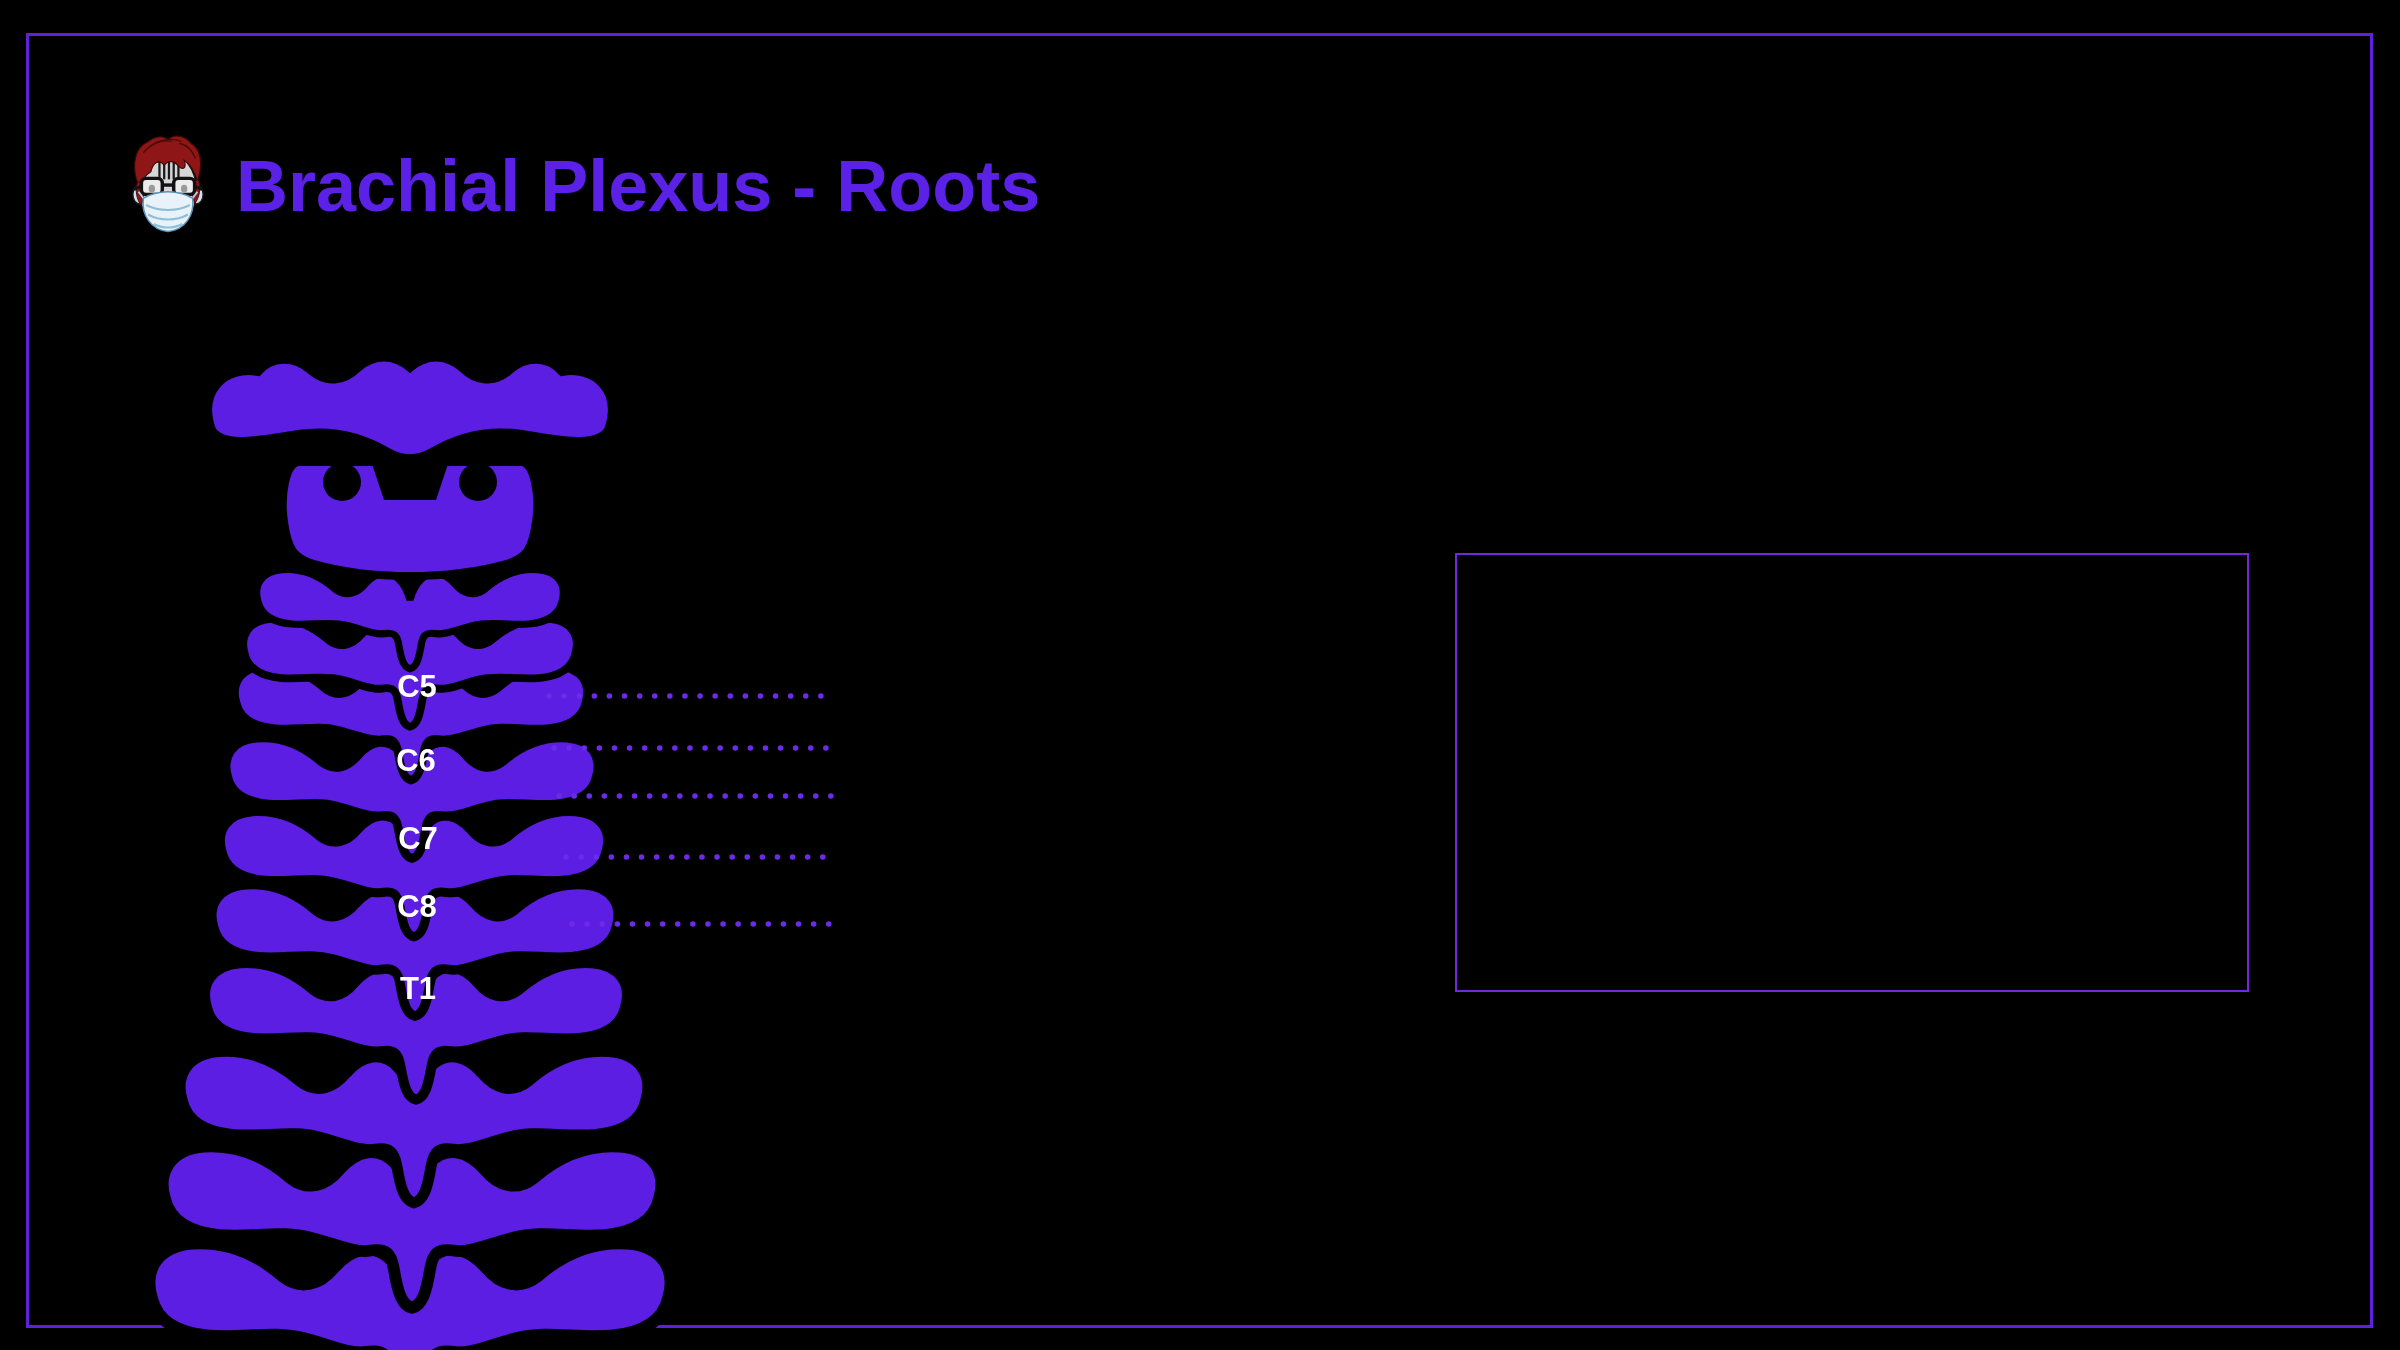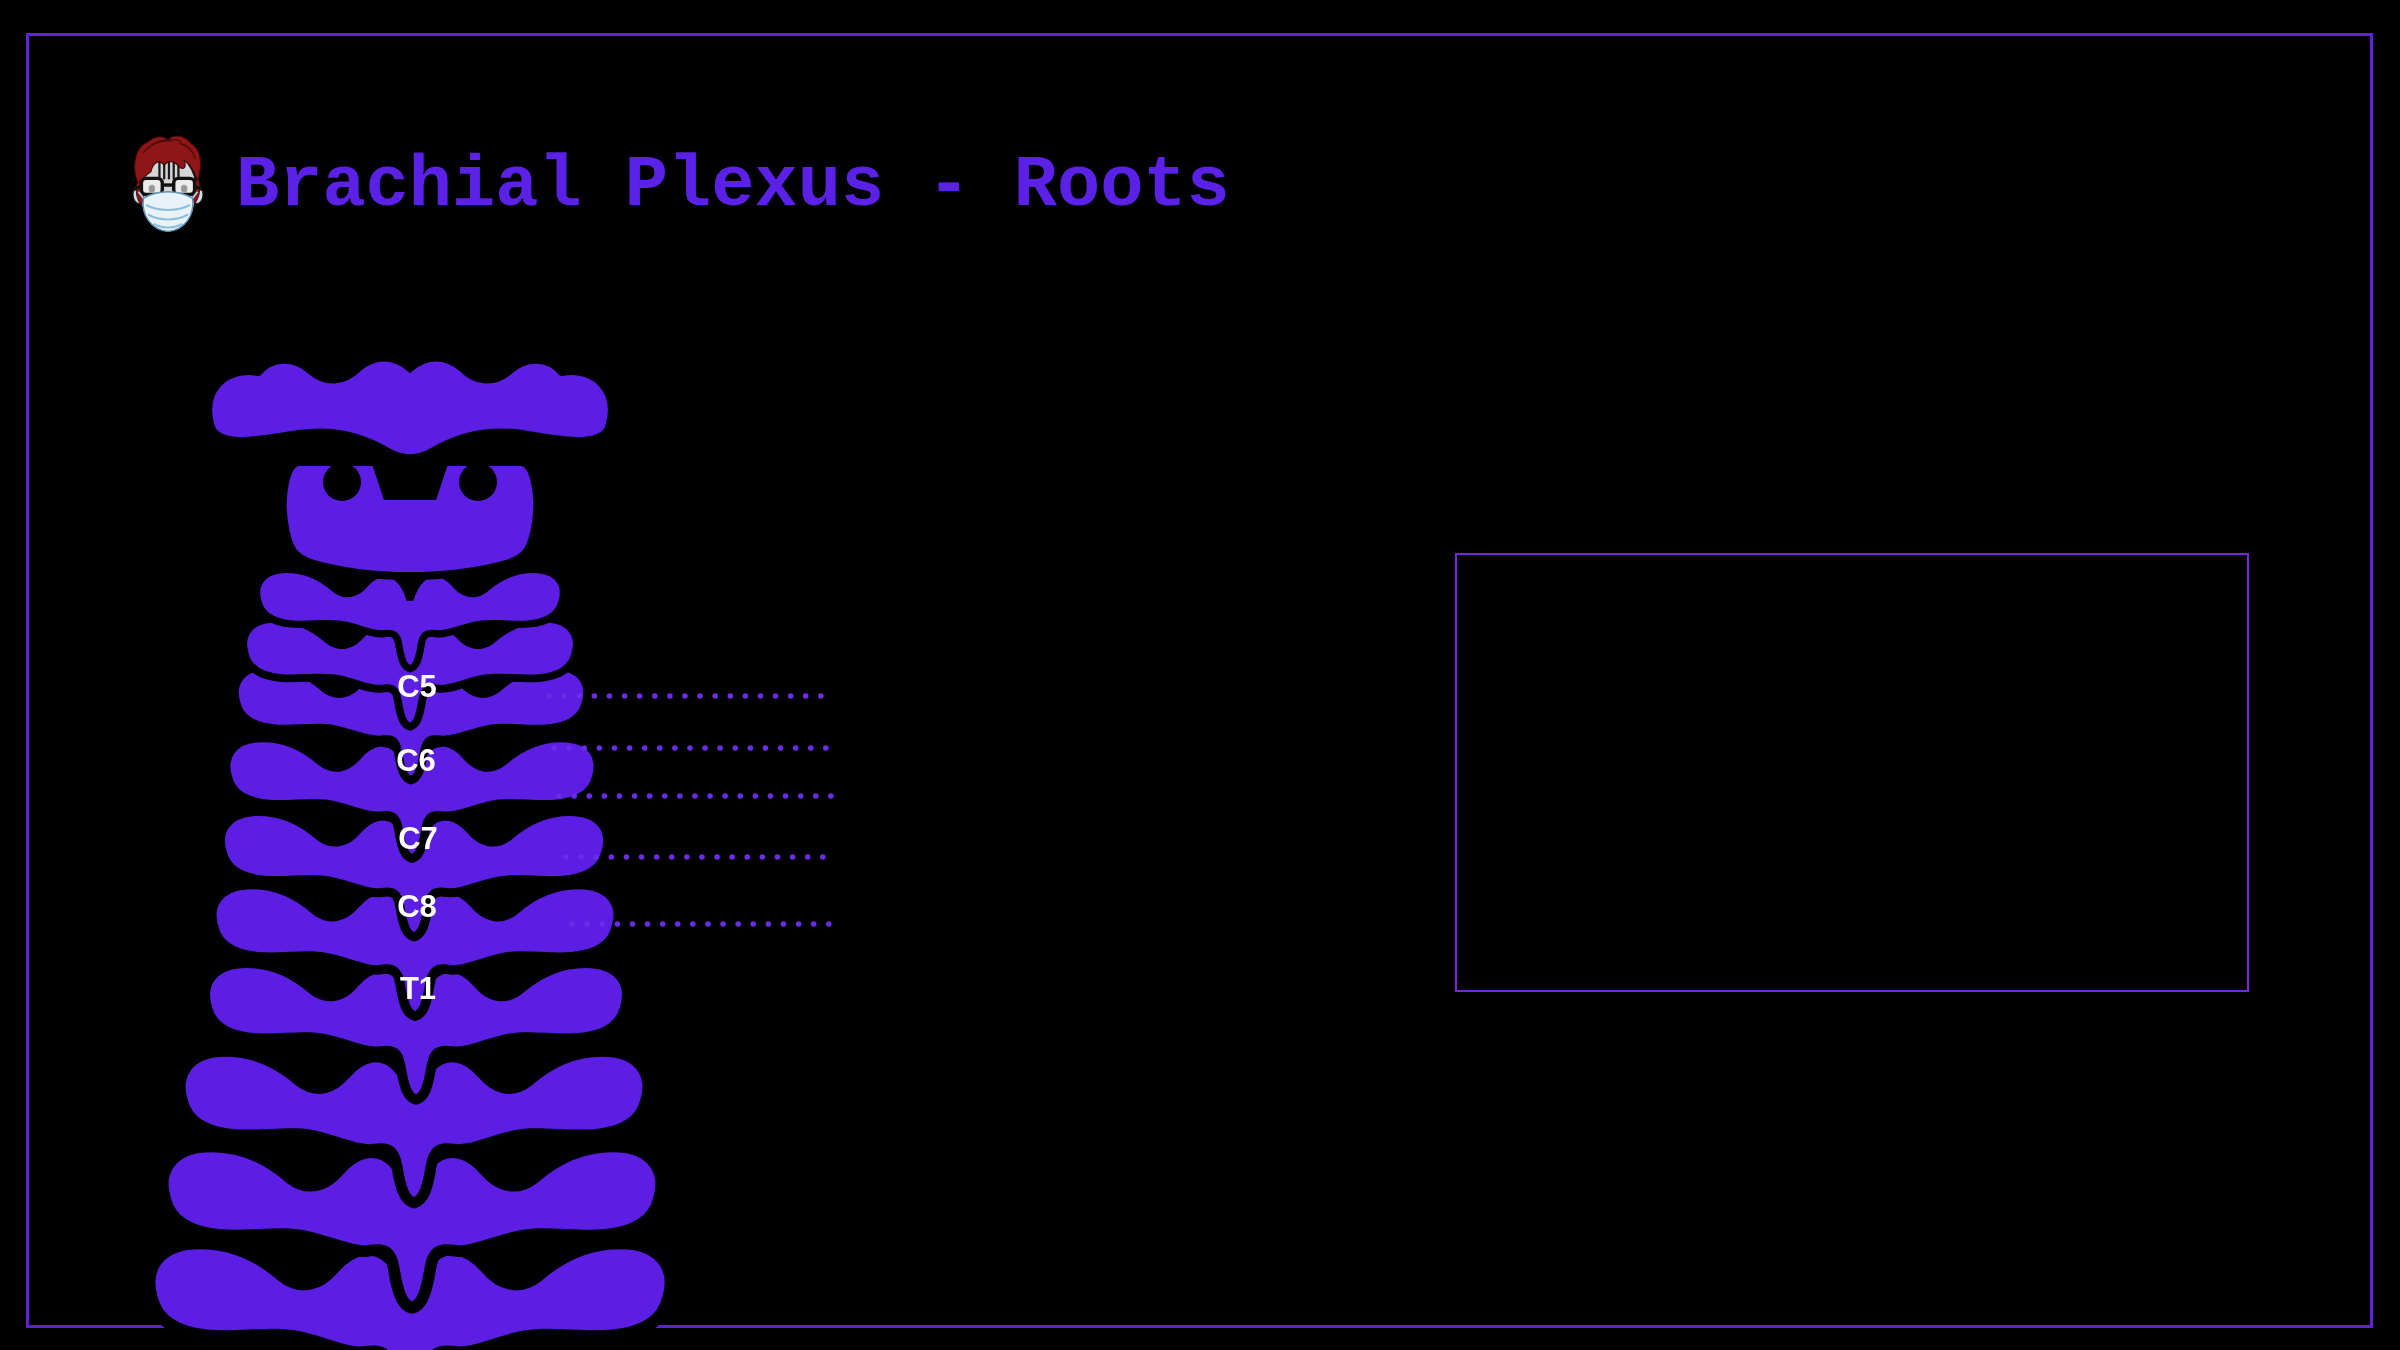--- a/index.html
+++ b/index.html
@@ -14,21 +14,20 @@
     position:absolute;
     left:26px;top:33px;
     width:2341px;height:1289px;
     border:3px solid #5e21dc;
   }
   .header{
     position:absolute;
     left:130px;top:133px;
     display:flex;align-items:center;gap:30px;
     height:106px;
-    font-family:Liberation Mono, monospace;
   }
   .avatar{width:76px;height:104px;flex:0 0 auto;}
   .title{
     margin:0;
     font-size:72px;
     font-weight:700;
     color:#5b21e6;
     letter-spacing:0px;
     white-space:nowrap;
   }

